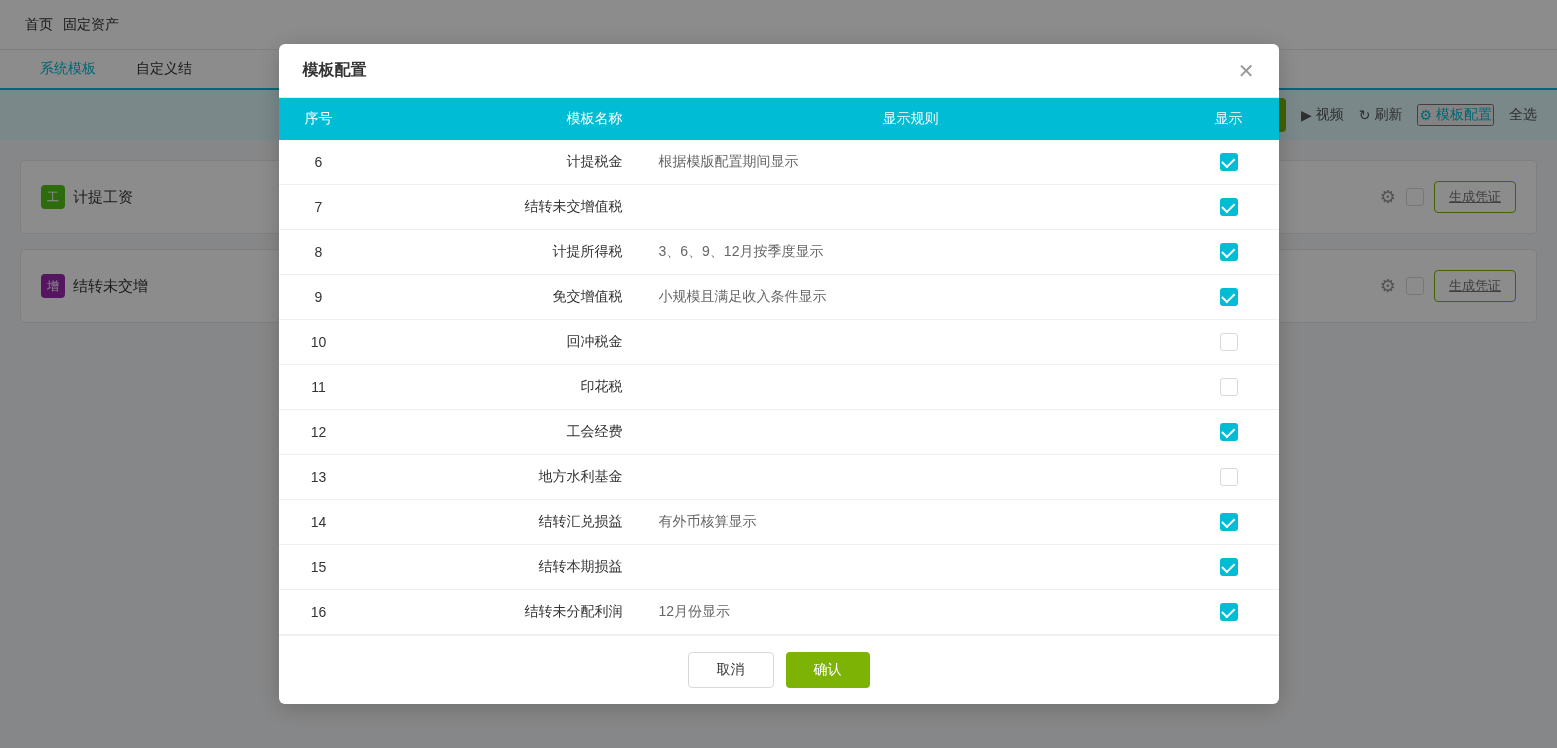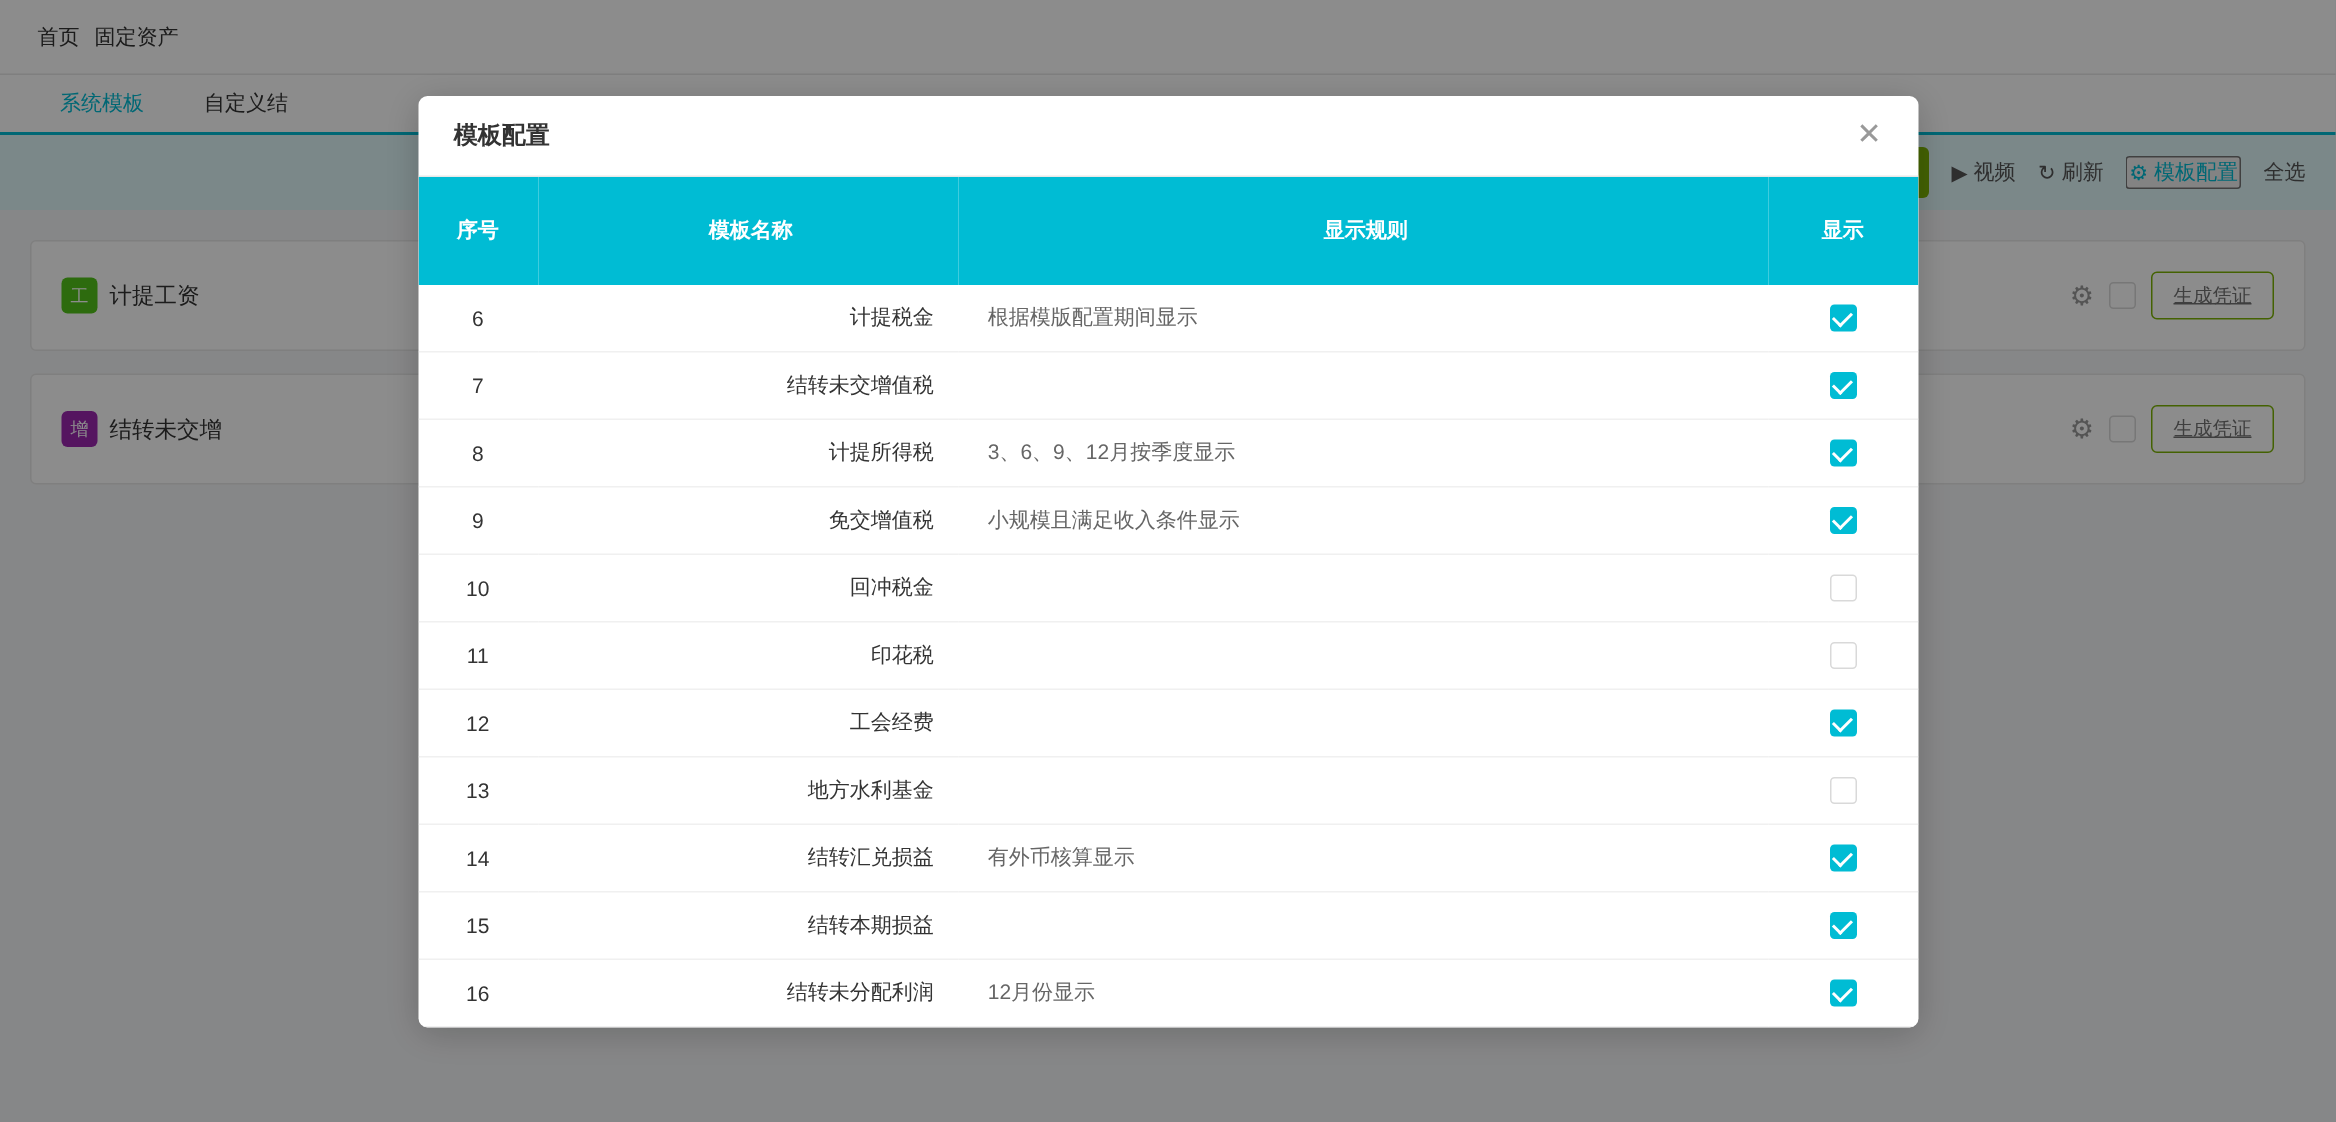--- a/index.html
+++ b/index.html
@@ -213,33 +213,33 @@
       width: 100%;
       border-collapse: collapse;
     }
 
     .config-table thead tr {
       background: #00bcd4;
       color: #fff;
     }
 
     .config-table thead th {
-      padding: 27px 16px;
-      font-size: 14px;
-      font-weight: 700;
+      padding: 12px 16px;
+      font-size: 14px;
+      font-weight: 400;
       text-align: center;
     }
 
     .config-table thead th:first-child {
       width: 80px;
     }
 
     .config-table thead th:nth-child(2) {
       width: 280px;
-      text-align: center;
+      text-align: right;
       padding-left: 20px;
     }
 
     .config-table thead th:nth-child(3) {
       text-align: center;
       padding-left: 20px;
     }
 
     .config-table thead th:last-child {
       width: 100px;
@@ -543,15 +543,19 @@
               <td>
                 <div class="cb-container">
                   <div class="cb-checked"></div>
                 </div>
               </td>
             </tr>
           </tbody>
       </table>
     </div>
 
+    <div class="modal-footer">
+      <button class="btn-cancel">取消</button>
+      <button class="btn-confirm">确认</button>
+    </div>
 
   </div>
 </div>
 
 </body></html>

